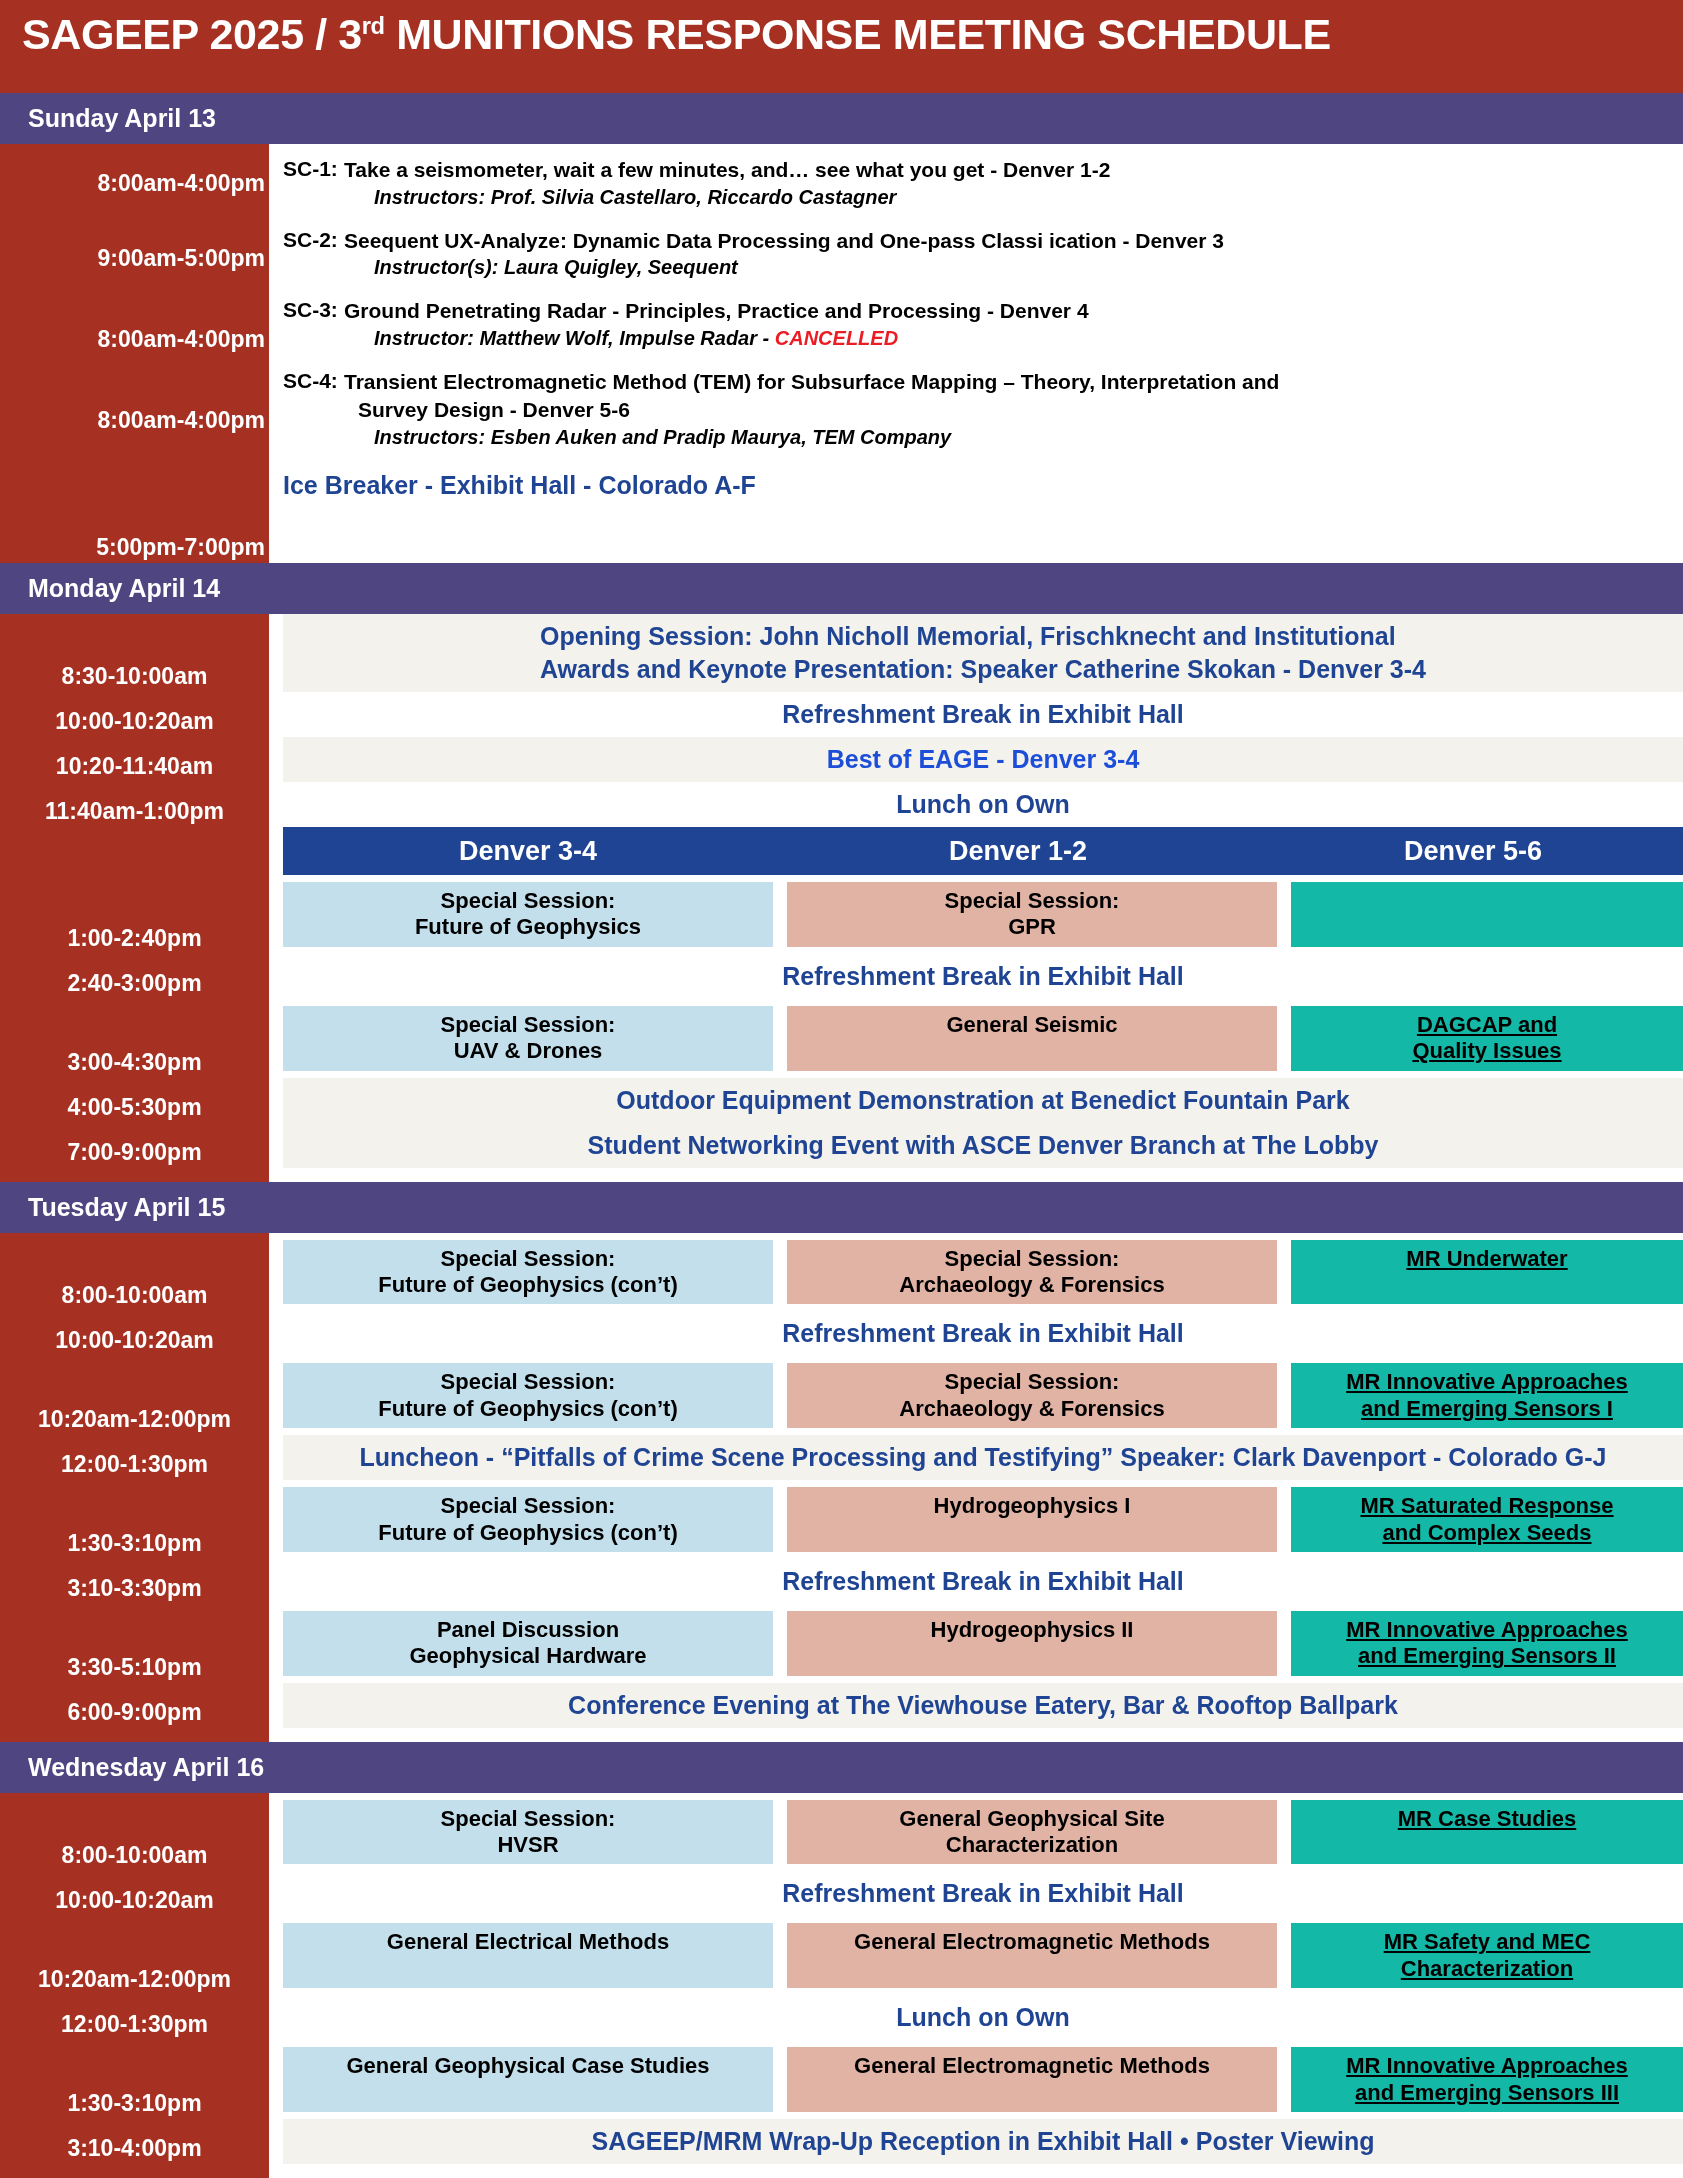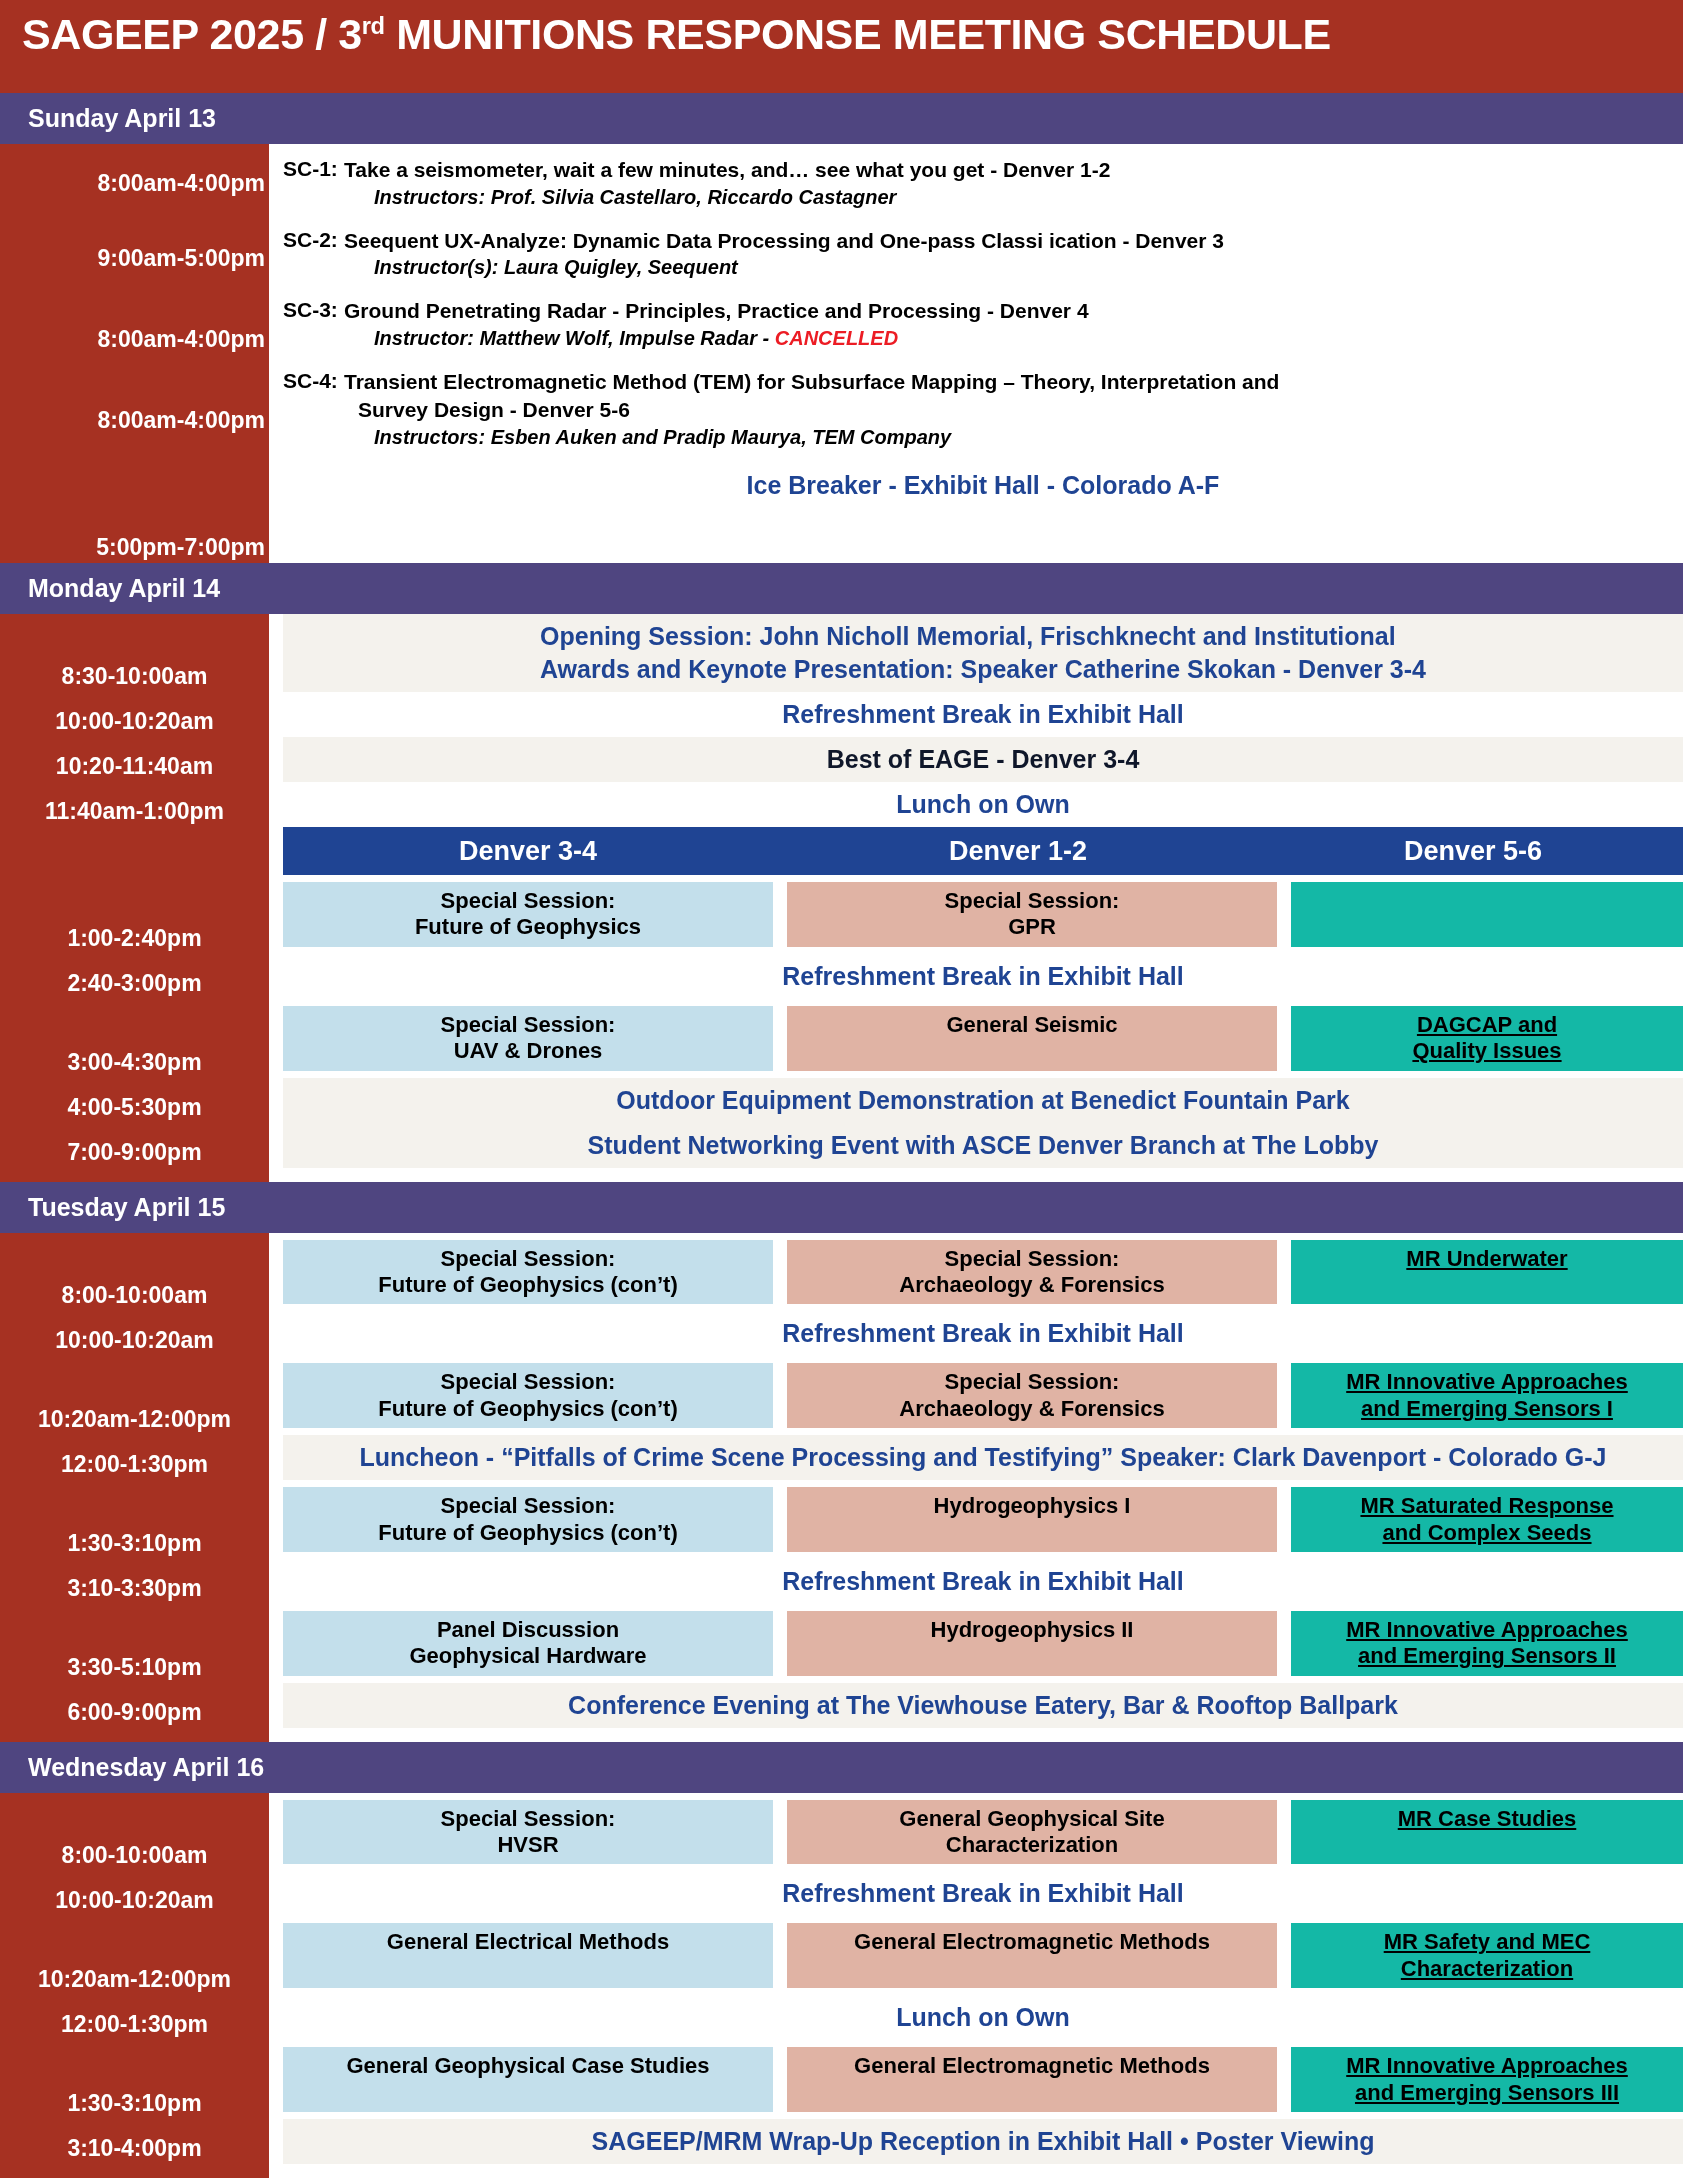--- a/index.html
+++ b/index.html
@@ -67,21 +67,21 @@
     margin:0 0 0 14px;
     display:flex;align-items:center;justify-content:center;
     text-align:left;
     box-sizing:border-box;
     padding:6px 10px;
   }
   .banner.cream{background:#f4f2ed;}
   .banner.plain{background:#ffffff;}
   .banner .txt{font-size:25px;font-weight:bold;line-height:1.32;}
   .txt.blue{color:#1f4493;}
-  .txt.black{color:#0f172a;}
+  .txt.black{color:#1d4ed8;}
 
   
   .cols{
     flex:1;
     display:flex;
     gap:0;
     padding:7px 0 7px 14px;
     box-sizing:border-box;
   }
   .cell{
@@ -188,21 +188,21 @@
         <div class="sc-line">
           <div class="sc-code">SC-4:</div>
           <div class="sc-body">
             <div class="sc-title">Transient Electromagnetic Method (TEM) for Subsurface Mapping – Theory, Interpretation and</div>
             <div class="sc-title" style="padding-left:14px;">Survey Design - Denver 5-6</div>
             <div class="sc-instr">Instructors:  Esben Auken and Pradip Maurya, TEM Company</div>
           </div>
         </div>
         <div class="gap-s"></div>
 
-        <div style="text-align:center;padding:4px 0 6px 0;">
+        <div style="padding:4px 0 6px 0;">
           <span class="txt blue" style="font-size:25px;font-weight:bold;">Ice Breaker - Exhibit Hall - Colorado A-F</span>
         </div>
       </div>
     </div>
   </div>
 
   <div class="day-band">Monday April 14</div>
   <div id="monday-rows">
       <div class="row">
         <div class="timecol">8:30-10:00am</div>

